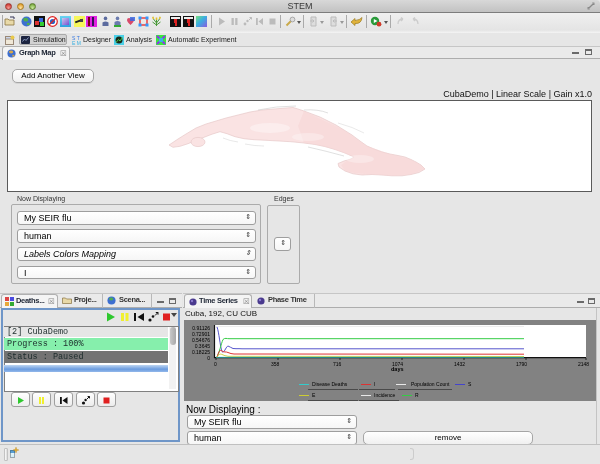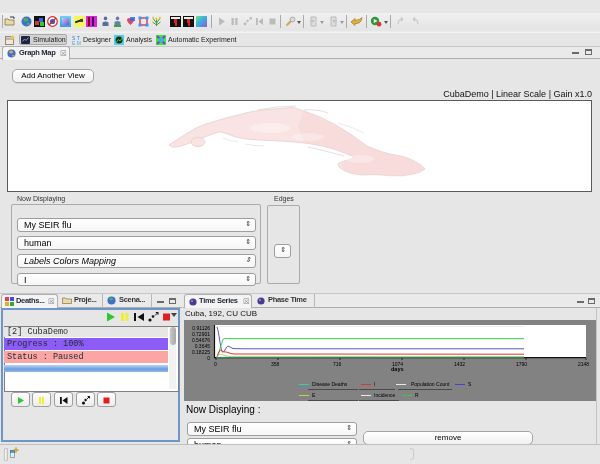--- a/index.html
+++ b/index.html
@@ -20,34 +20,44 @@
 #pbar{position:absolute;left:0;top:33px;width:600px;height:13px;background:#e6e6e6;border-bottom:1px solid #a8a8a8;font-size:7px;color:#1a1a1a;}
 .pitem{position:absolute;top:0;height:13px;line-height:13px;}
 #psel{position:absolute;left:19px;top:0.5px;width:48px;height:11px;background:#d2d2d2;border:1px solid #aaa;border-radius:2px;box-sizing:border-box;}
 
 .tabbar{position:absolute;background:#eaeaea;border-bottom:1px solid #adadad;border-top:1px solid #c6c6c6;box-sizing:border-box;}
 .tab-sel{position:absolute;background:#f4f4f4;border:1px solid #b0b0b0;border-bottom:none;border-radius:3px 3px 0 0;font-size:7.5px;font-weight:bold;color:#1c2433;white-space:nowrap;}
 .tab-uns{position:absolute;border-right:1px solid #b8b8b8;font-size:7.5px;font-weight:bold;color:#333;white-space:nowrap;}
 .tab-sel span,.tab-uns span{white-space:nowrap;letter-spacing:-0.3px;}
 
 .btn{position:absolute;background:linear-gradient(#ffffff,#f0f0f0);border:1px solid #a6a6a6;border-radius:5px;font-size:9px;color:#000;text-align:center;box-shadow:0 1px 0 rgba(0,0,0,0.08);}
-.combo{position:absolute;background:linear-gradient(#ffffff,#f6f6f6);border:1px solid #9e9e9e;border-radius:3px;font-size:9px;color:#000;margin-top:7px;}
+.combo{position:absolute;background:linear-gradient(#ffffff,#f6f6f6);border:1px solid #9e9e9e;border-radius:3px;font-size:9px;color:#000;}
 .combo .txt{position:absolute;left:6px;top:1px;}
 .updown{position:absolute;right:4px;top:1px;font-size:7px;color:#333;letter-spacing:0;}
 .grp{position:absolute;border:1px solid #ababab;border-radius:2px;}
 .grplabel{position:absolute;font-size:8px;color:#333;background:#e6e6e6;padding:0 2px;}
 
 .mono{font-family:"Liberation Mono",monospace;}
 .row{position:absolute;left:4px;width:164px;height:12px;font-size:8.5px;line-height:12px;color:#1c2b2b;padding-left:3px;box-sizing:border-box;white-space:nowrap;overflow:hidden;}
 .cbtn{position:absolute;width:17px;height:13px;background:linear-gradient(#fff,#ececec);border:1px solid #9f9f9f;border-radius:3px;}
 </style>
 </head>
 <body>
 <div id="win">
 
+  <div id="titlebar">
+    <div class="tl" style="left:5px;background:radial-gradient(circle at 50% 80%,#f4a09a,#d8463e 70%,#a33);border:1px solid #9e3530;"></div>
+    <div class="tl" style="left:16.5px;background:radial-gradient(circle at 50% 80%,#fce4a8,#e8a83a 70%,#b07818);border:1px solid #a87a20;"></div>
+    <div class="tl" style="left:28.5px;background:radial-gradient(circle at 50% 80%,#cce8a0,#84b44a 70%,#567a28);border:1px solid #5e7e30;"></div>
+    <div id="title">STEM</div>
+    <svg style="position:absolute;right:5px;top:2px;width:8px;height:8px;" viewBox="0 0 8 8">
+        <path d="M4.5 3.5 L7.5 0.5 L7.5 3 L6 3 Z M7.5 0.5 L5 0.5 L6 1.5 Z M3.5 4.5 L0.5 7.5 L0.5 5 L2 5 Z M0.5 7.5 L3 7.5 L2 6.5 Z" fill="#8a8a8a"></path>
+        <path d="M1.5 6.5 L6.5 1.5" stroke="#8a8a8a" stroke-width="1.2"></path>
+      </svg>
+  </div>
 
   <div id="toolbar">
     <div class="tsep" style="left:2px;"></div>
     <svg class="tbi" style="left:4px;width:12px;" viewBox="0 0 12 11">
         <path d="M1 9 L1 3 L4 3 L5 4 L10 4 L10 9 Z" fill="#e8d9a8" stroke="#8a7340" stroke-width="0.8"></path>
         <path d="M6 1 L10 1 L10 3" fill="none" stroke="#335" stroke-width="1"></path>
       </svg>
     <svg class="tbi" style="left:21px;" viewBox="0 0 11 11">
         <circle cx="5.5" cy="5.5" r="5" fill="#3d6fd0"></circle>
         <path d="M2 3 Q4 1 6 2 Q8 3 7 5 Q5 6 3 5 Z M6 7 Q8 6 9 8 Q8 10 6 9 Z" fill="#4fae4f"></path>
@@ -290,22 +300,22 @@
       <path d="M39 2 L32.5 6 L39 10 Z" fill="#111"></path>
     <circle cx="45" cy="9" r="1.6" fill="#111"></circle>
       <circle cx="48" cy="5.5" r="1.3" fill="#111"></circle>
       <path d="M50 4.5 L53 1.5 M53 1.5 L50.8 1.5 M53 1.5 L53 3.7" stroke="#111" stroke-width="1"></path>
     <rect x="58" y="2.5" width="7" height="7" fill="#e02020"></rect>
   </svg>
   <div style="position:absolute;left:171px;top:313px;width:0;height:0;border-left:3px solid transparent;border-right:3px solid transparent;border-top:4px solid #444;"></div>
 
   <div style="position:absolute;left:4px;top:326px;width:173px;height:64px;background:#fff;border:1px solid #808080;"></div>
   <div class="row mono" style="top:327px;height:10px;line-height:10px;background:#e6e6e6;">[2] CubaDemo</div>
-  <div class="row mono" style="top:338px;background:#8b5cf6;">Progress : 100%</div>
-  <div class="row mono" style="top:351px;background:#fca5a5;">Status : Paused</div>
+  <div class="row mono" style="top:338px;background:#86efac;">Progress : 100%</div>
+  <div class="row mono" style="top:351px;background:#737373;">Status : Paused</div>
   <div class="row" style="top:364.5px;height:7px;background:linear-gradient(#bdd5f2,#6b9ce0 60%,#93b8ea);"></div>
 
   <div style="position:absolute;left:169px;top:327px;width:7px;height:62px;background:#f2f2f2;"></div>
   <div style="position:absolute;left:169.5px;top:327px;width:6px;height:18px;background:linear-gradient(90deg,#c8c8c8,#a8a8a8);border-radius:3px;"></div>
 
   <div class="cbtn" style="left:11px;top:392px;"><svg width="17" height="13" viewBox="0 0 17 13">
         <path d="M6 3 L12 6.5 L6 10 Z" fill="#2ec82e"></path>
       </svg></div>
   <div class="cbtn" style="left:32px;top:392px;"><svg width="17" height="13" viewBox="0 0 17 13">
         <rect x="6" y="3" width="2" height="7" fill="#f0f030"></rect>

